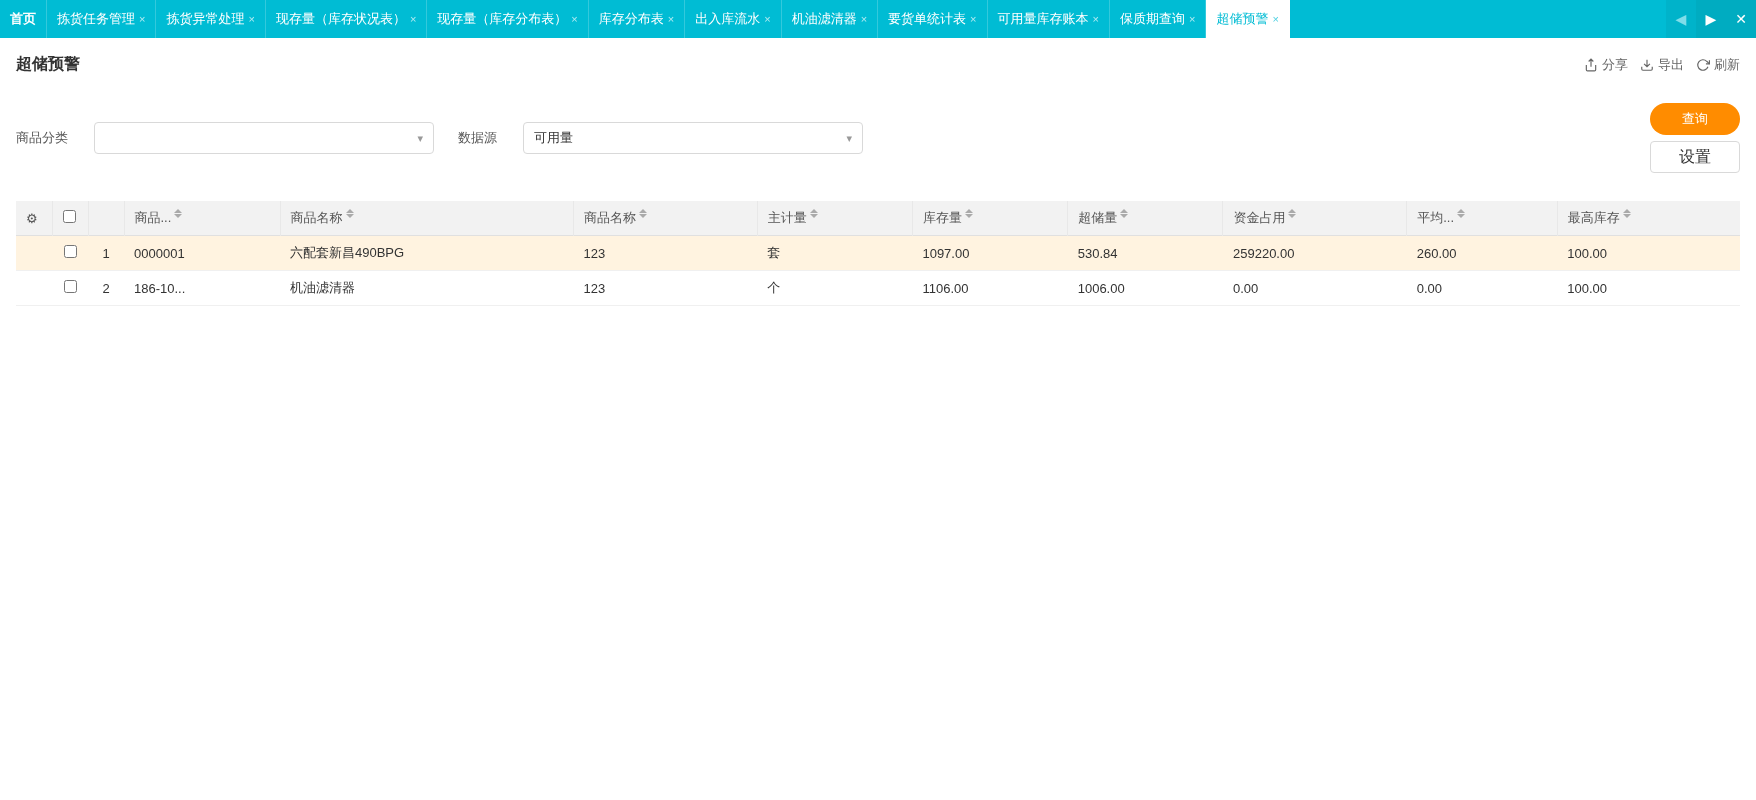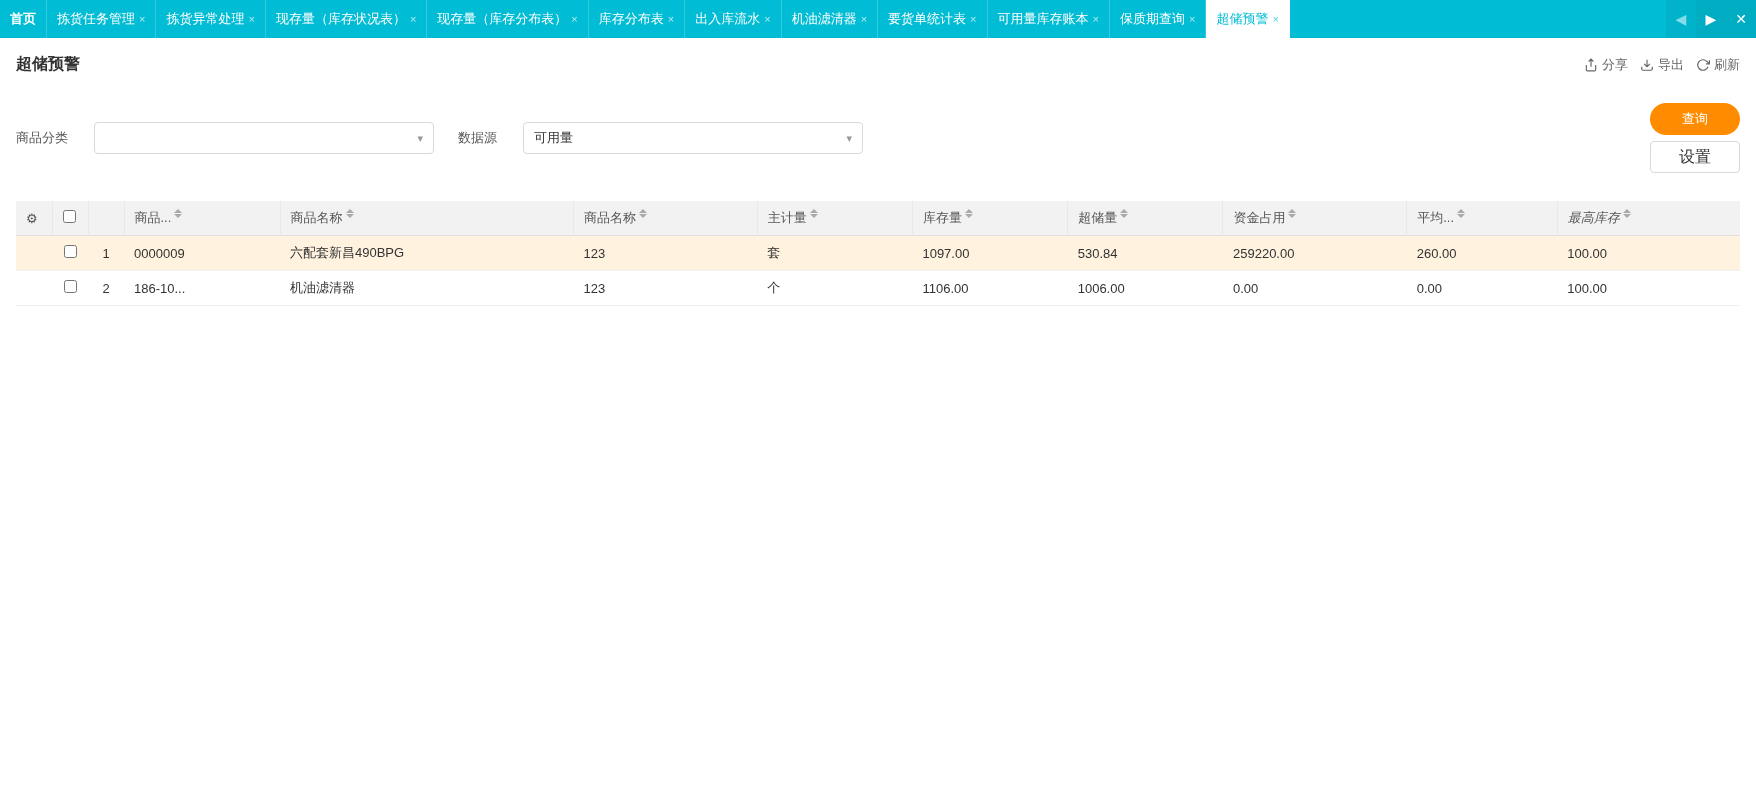--- a/index.html
+++ b/index.html
@@ -149,21 +149,21 @@
       border-bottom: 1px solid #e0e0e0;
     }
     .data-table thead th {
       padding: 8px 10px;
       text-align: left;
       color: #555;
       font-weight: normal;
       white-space: nowrap;
       border-right: 1px solid #e8e8e8;
     }
-    .data-table thead th:last-child { border-right: none; font-style: italic; }
+    .data-table thead th:last-child { border-right: none; }
     .data-table tbody tr {
       border-bottom: 1px solid #f0f0f0;
     }
     .data-table tbody tr.row-highlighted { background: #fff3e0; }
     .data-table tbody td {
       padding: 8px 10px;
       color: #333;
       white-space: nowrap;
     }
     .th-sort {
@@ -402,21 +402,21 @@
           </span>
         </th>
       </tr>
     </thead>
     <tbody id="table-body">
 
     <tr class="row-highlighted">
     <td class="gear-col"></td>
     <td class="checkbox-col"><input type="checkbox" style=""></td>
     <td class="row-num">1</td>
-    <td>0000009</td>
+    <td>0000001</td>
     <td>六配套新昌490BPG</td>
     <td>123</td>
     <td>套</td>
     <td>1097.00</td>
     <td>530.84</td>
     <td>259220.00</td>
     <td>260.00</td>
     <td>100.00</td>
   </tr>
         <tr>

